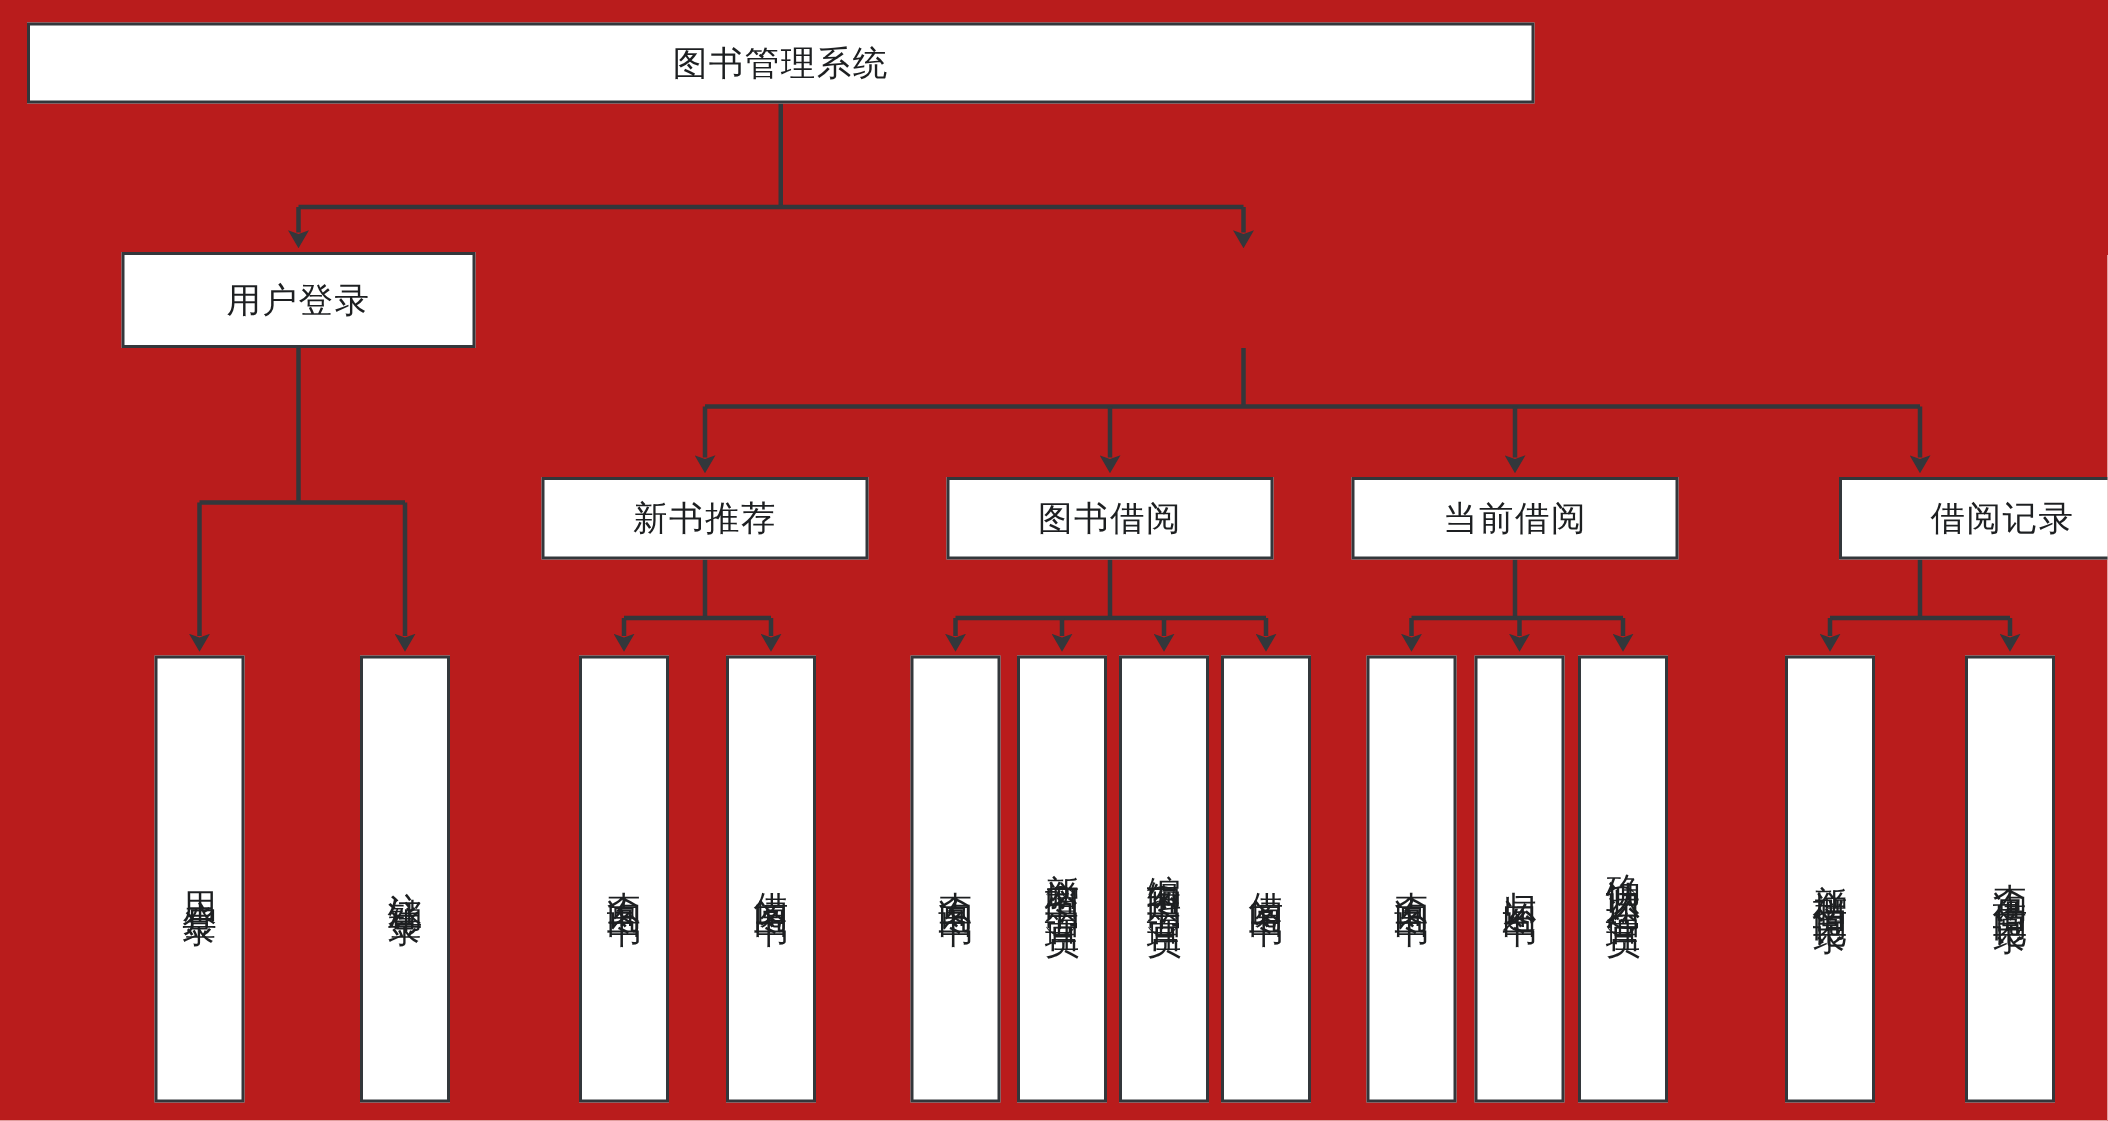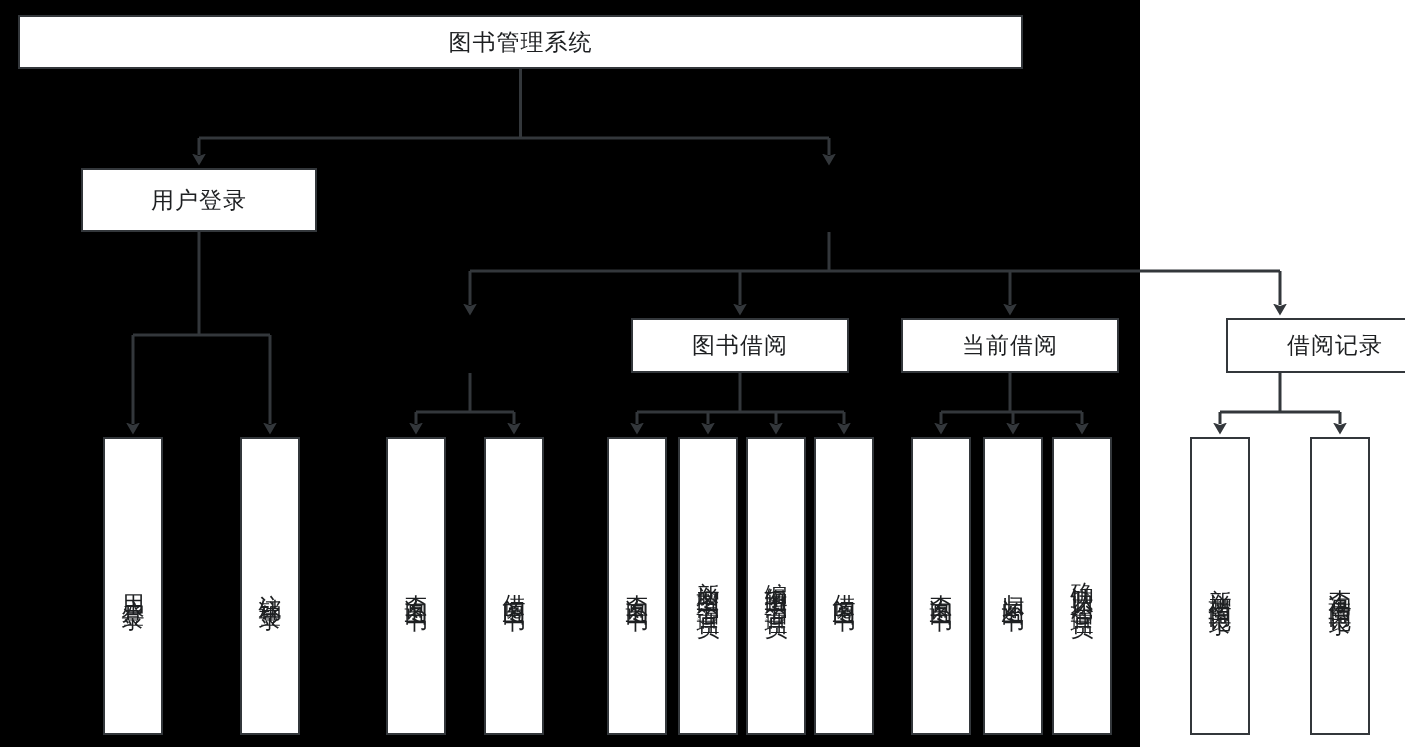--- a/index.html
+++ b/index.html
@@ -8,23 +8,23 @@
     background: #ffffff;
   }
   body {
     width: 1405px;
     height: 747px;
     font-family: "Liberation Sans", "DejaVu Sans", sans-serif;
     overflow: hidden;
   }
   #diagram-root {
     position: relative;
-    width: 1140px;
+    width: 1405px;
     height: 747px;
-    background: #000000;
+    background: #b91c1c;
   }
   svg.edges {
     position: absolute;
     left: 0;
     top: 0;
     width: 1405px;
     height: 747px;
     pointer-events: none;
   }
   .node {
@@ -109,20 +109,23 @@
   </svg>
 
   <div class="node horizontal" style="left: 18px; top: 15px; width: 1005px; height: 54px;">
     <span>图书管理系统</span>
   </div>
 
   <div class="node horizontal" style="left: 81px; top: 168px; width: 236px; height: 64px;">
     <span>用户登录</span>
   </div>
 
+  <div class="node horizontal" style="left: 361px; top: 318px; width: 218px; height: 55px;">
+    <span>新书推荐</span>
+  </div>
   <div class="node horizontal" style="left: 631px; top: 318px; width: 218px; height: 55px;">
     <span>图书借阅</span>
   </div>
   <div class="node horizontal" style="left: 901px; top: 318px; width: 218px; height: 55px;">
     <span>当前借阅</span>
   </div>
   <div class="node horizontal" style="left: 1196px; top: 318px; width: 218px; height: 55px; margin-left: 30px;">
     <span>借阅记录</span>
   </div>
 

